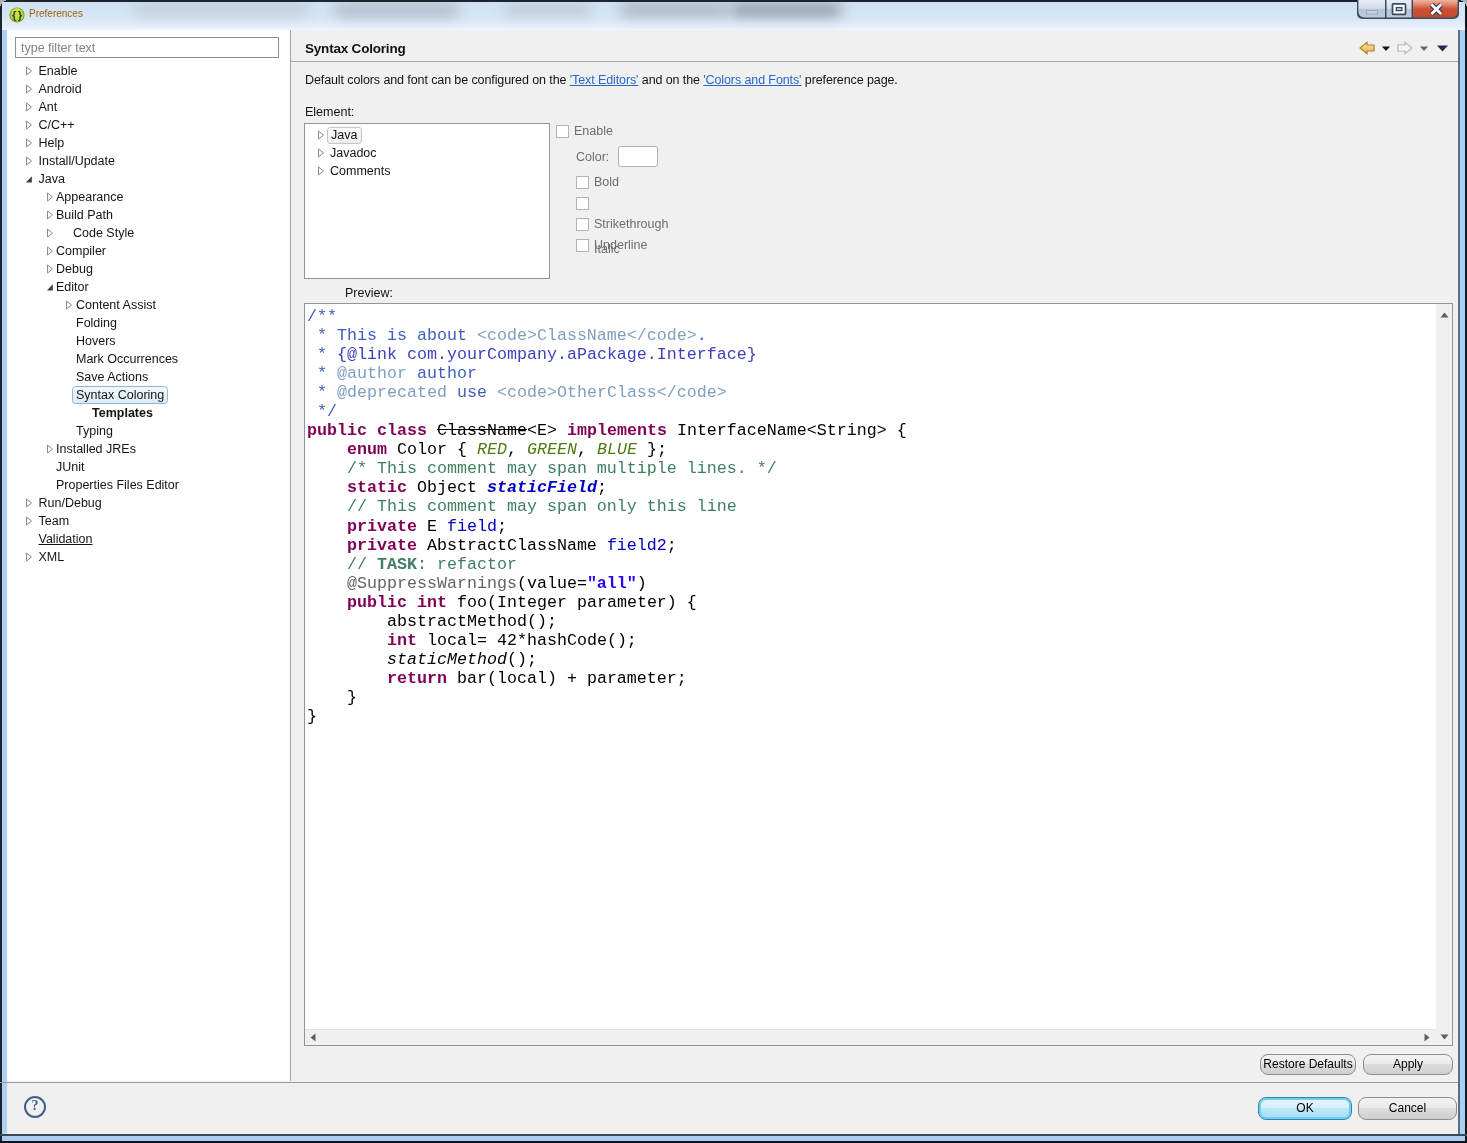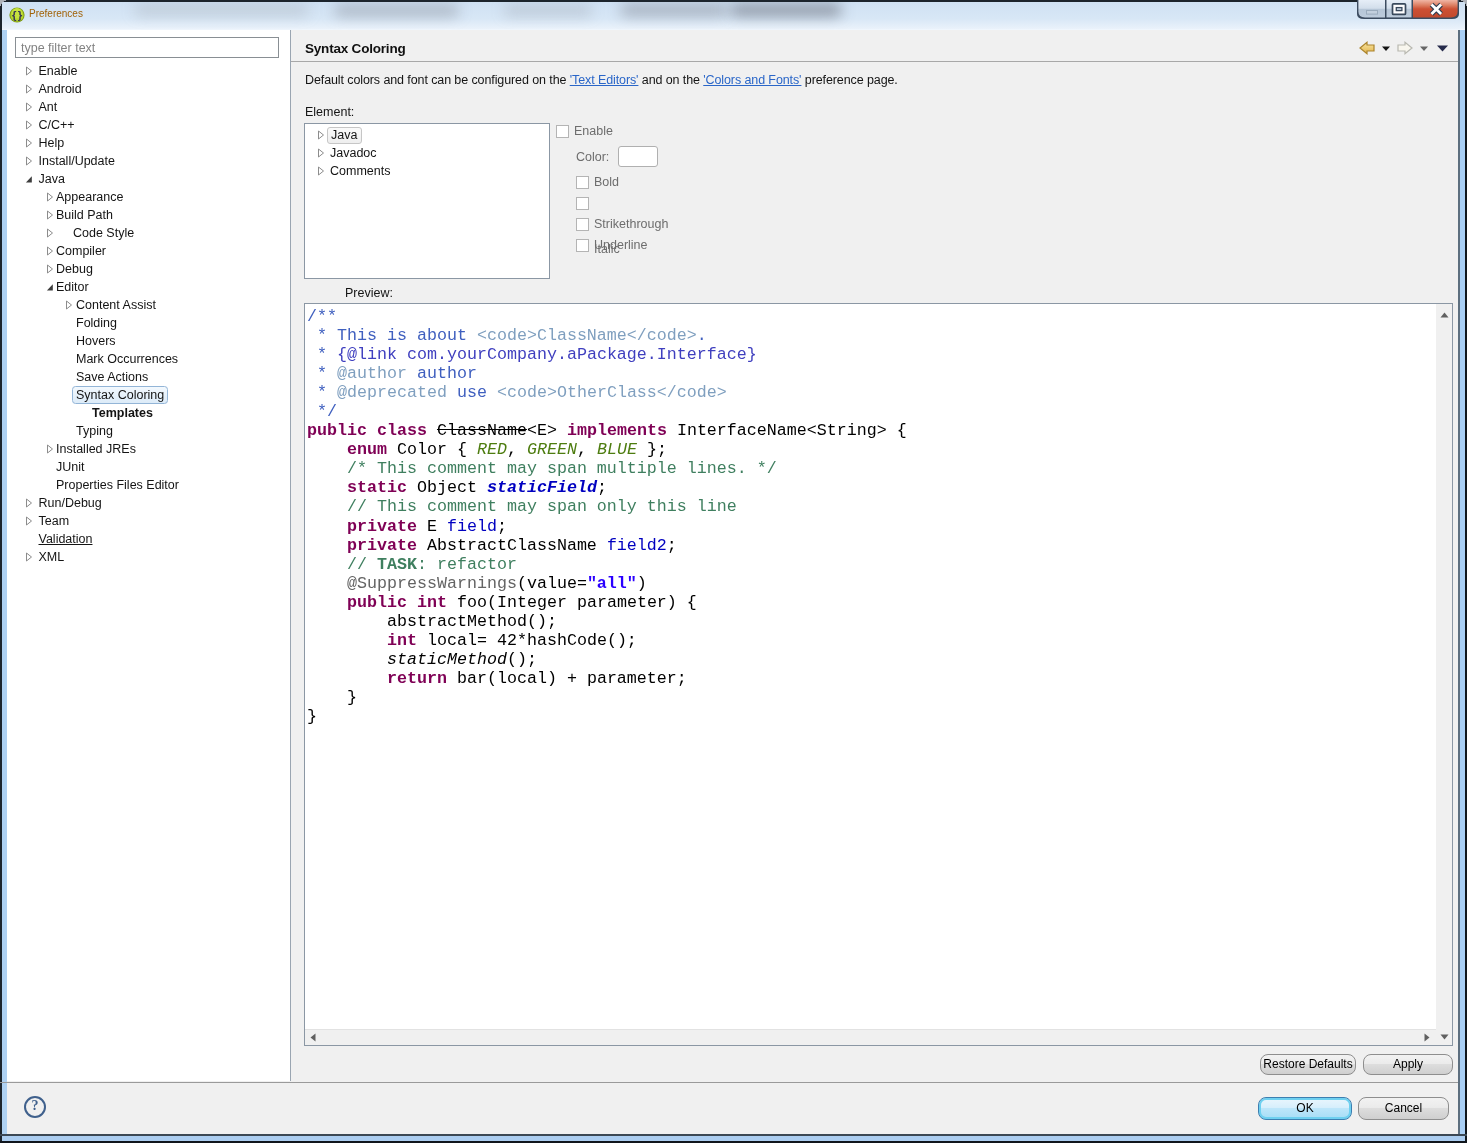--- a/index.html
+++ b/index.html
@@ -309,21 +309,21 @@
       </svg>
     </div>
 <div class="abs" style="left:1424px;top:1033px;">
       <svg width="6" height="9" viewBox="0 0 6 9" style="display:block">
         <path d="M0.5,0.5 L0.5,8.5 L5.5,4.5 Z" fill="#606060"></path>
       </svg>
     </div>
 <div class="btn" style="left:1260px;top:1054px;width:96px;height:21px;line-height:19px;">Restore Defaults</div>
 <div class="btn" style="left:1363px;top:1054px;width:90px;height:21px;line-height:19px;">Apply</div>
 <div class="btn ok" style="left:1258px;top:1097px;width:94px;height:23px;line-height:21px;">OK</div>
-<div class="btn" style="left:1358px;top:1097px;width:91px;height:23px;line-height:21px;">Cancel</div>
+<div class="btn" style="left:1358px;top:1097px;width:99px;height:23px;line-height:21px;">Cancel</div>
 <div class="abs" style="z-index:6;left:24px;top:1096px;width:22px;height:22px;border:2px solid #3f608c;border-radius:50%;box-sizing:border-box;"></div>
 <div class="abs" style="z-index:6;left:24px;top:1096px;width:22px;height:22px;font-size:14px;font-weight:bold;color:#3f608c;text-align:center;line-height:20px;font-family:'Liberation Serif',serif;">?</div>
 <div class="abs" style="left:1357px;top:40px;">
 <svg width="96" height="16" viewBox="0 0 96 16">
 <path d="M10,2.2 L10,5 L17,5 L17,11 L10,11 L10,13.8 L3,8 Z" fill="url(#ga)" stroke="#ab842c" stroke-width="1.2"></path>
 <path d="M25,6.5 L33,6.5 L29,11 Z" fill="#141414"></path>
 <path d="M48,2.2 L48,5 L41,5 L41,11 L48,11 L48,13.8 L55,8 Z" fill="#f8f6ee" stroke="#b8b8b0" stroke-width="1.2"></path>
 <path d="M63,6.5 L71,6.5 L67,11 Z" fill="#666666"></path>
 <path d="M80,5.5 L91,5.5 L85.5,11.5 Z" fill="#262b4b"></path>
 <defs>

